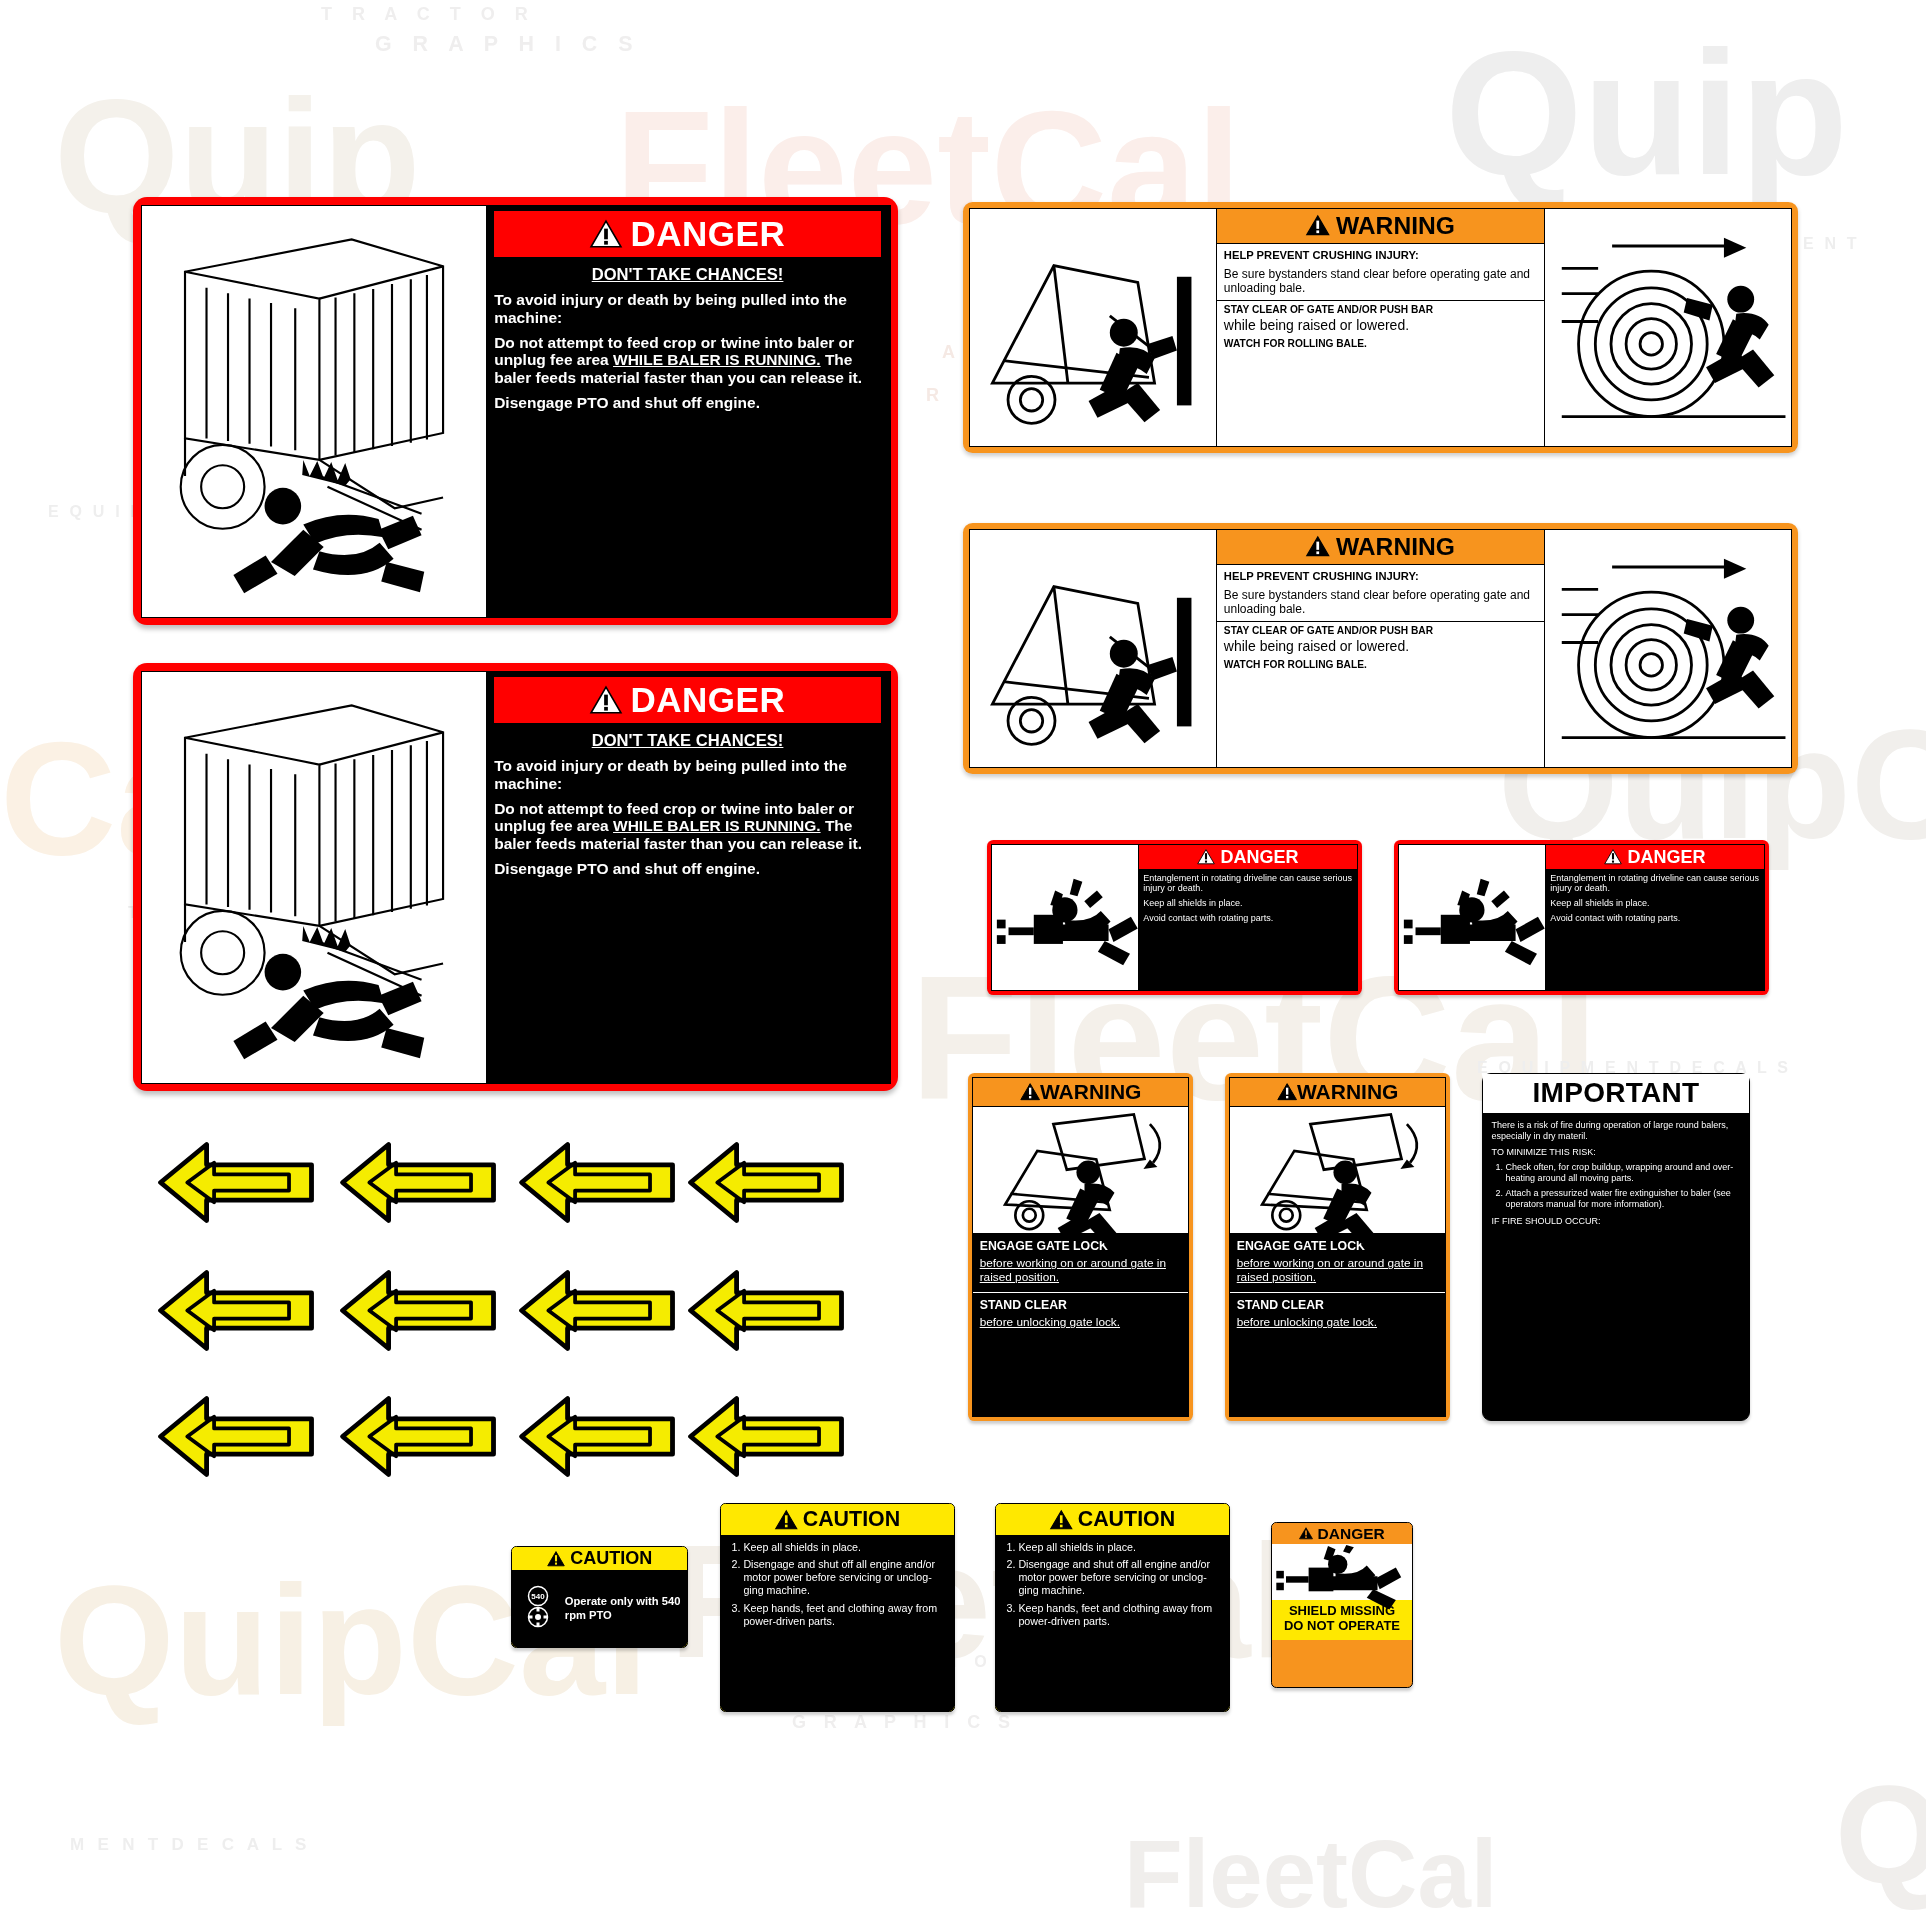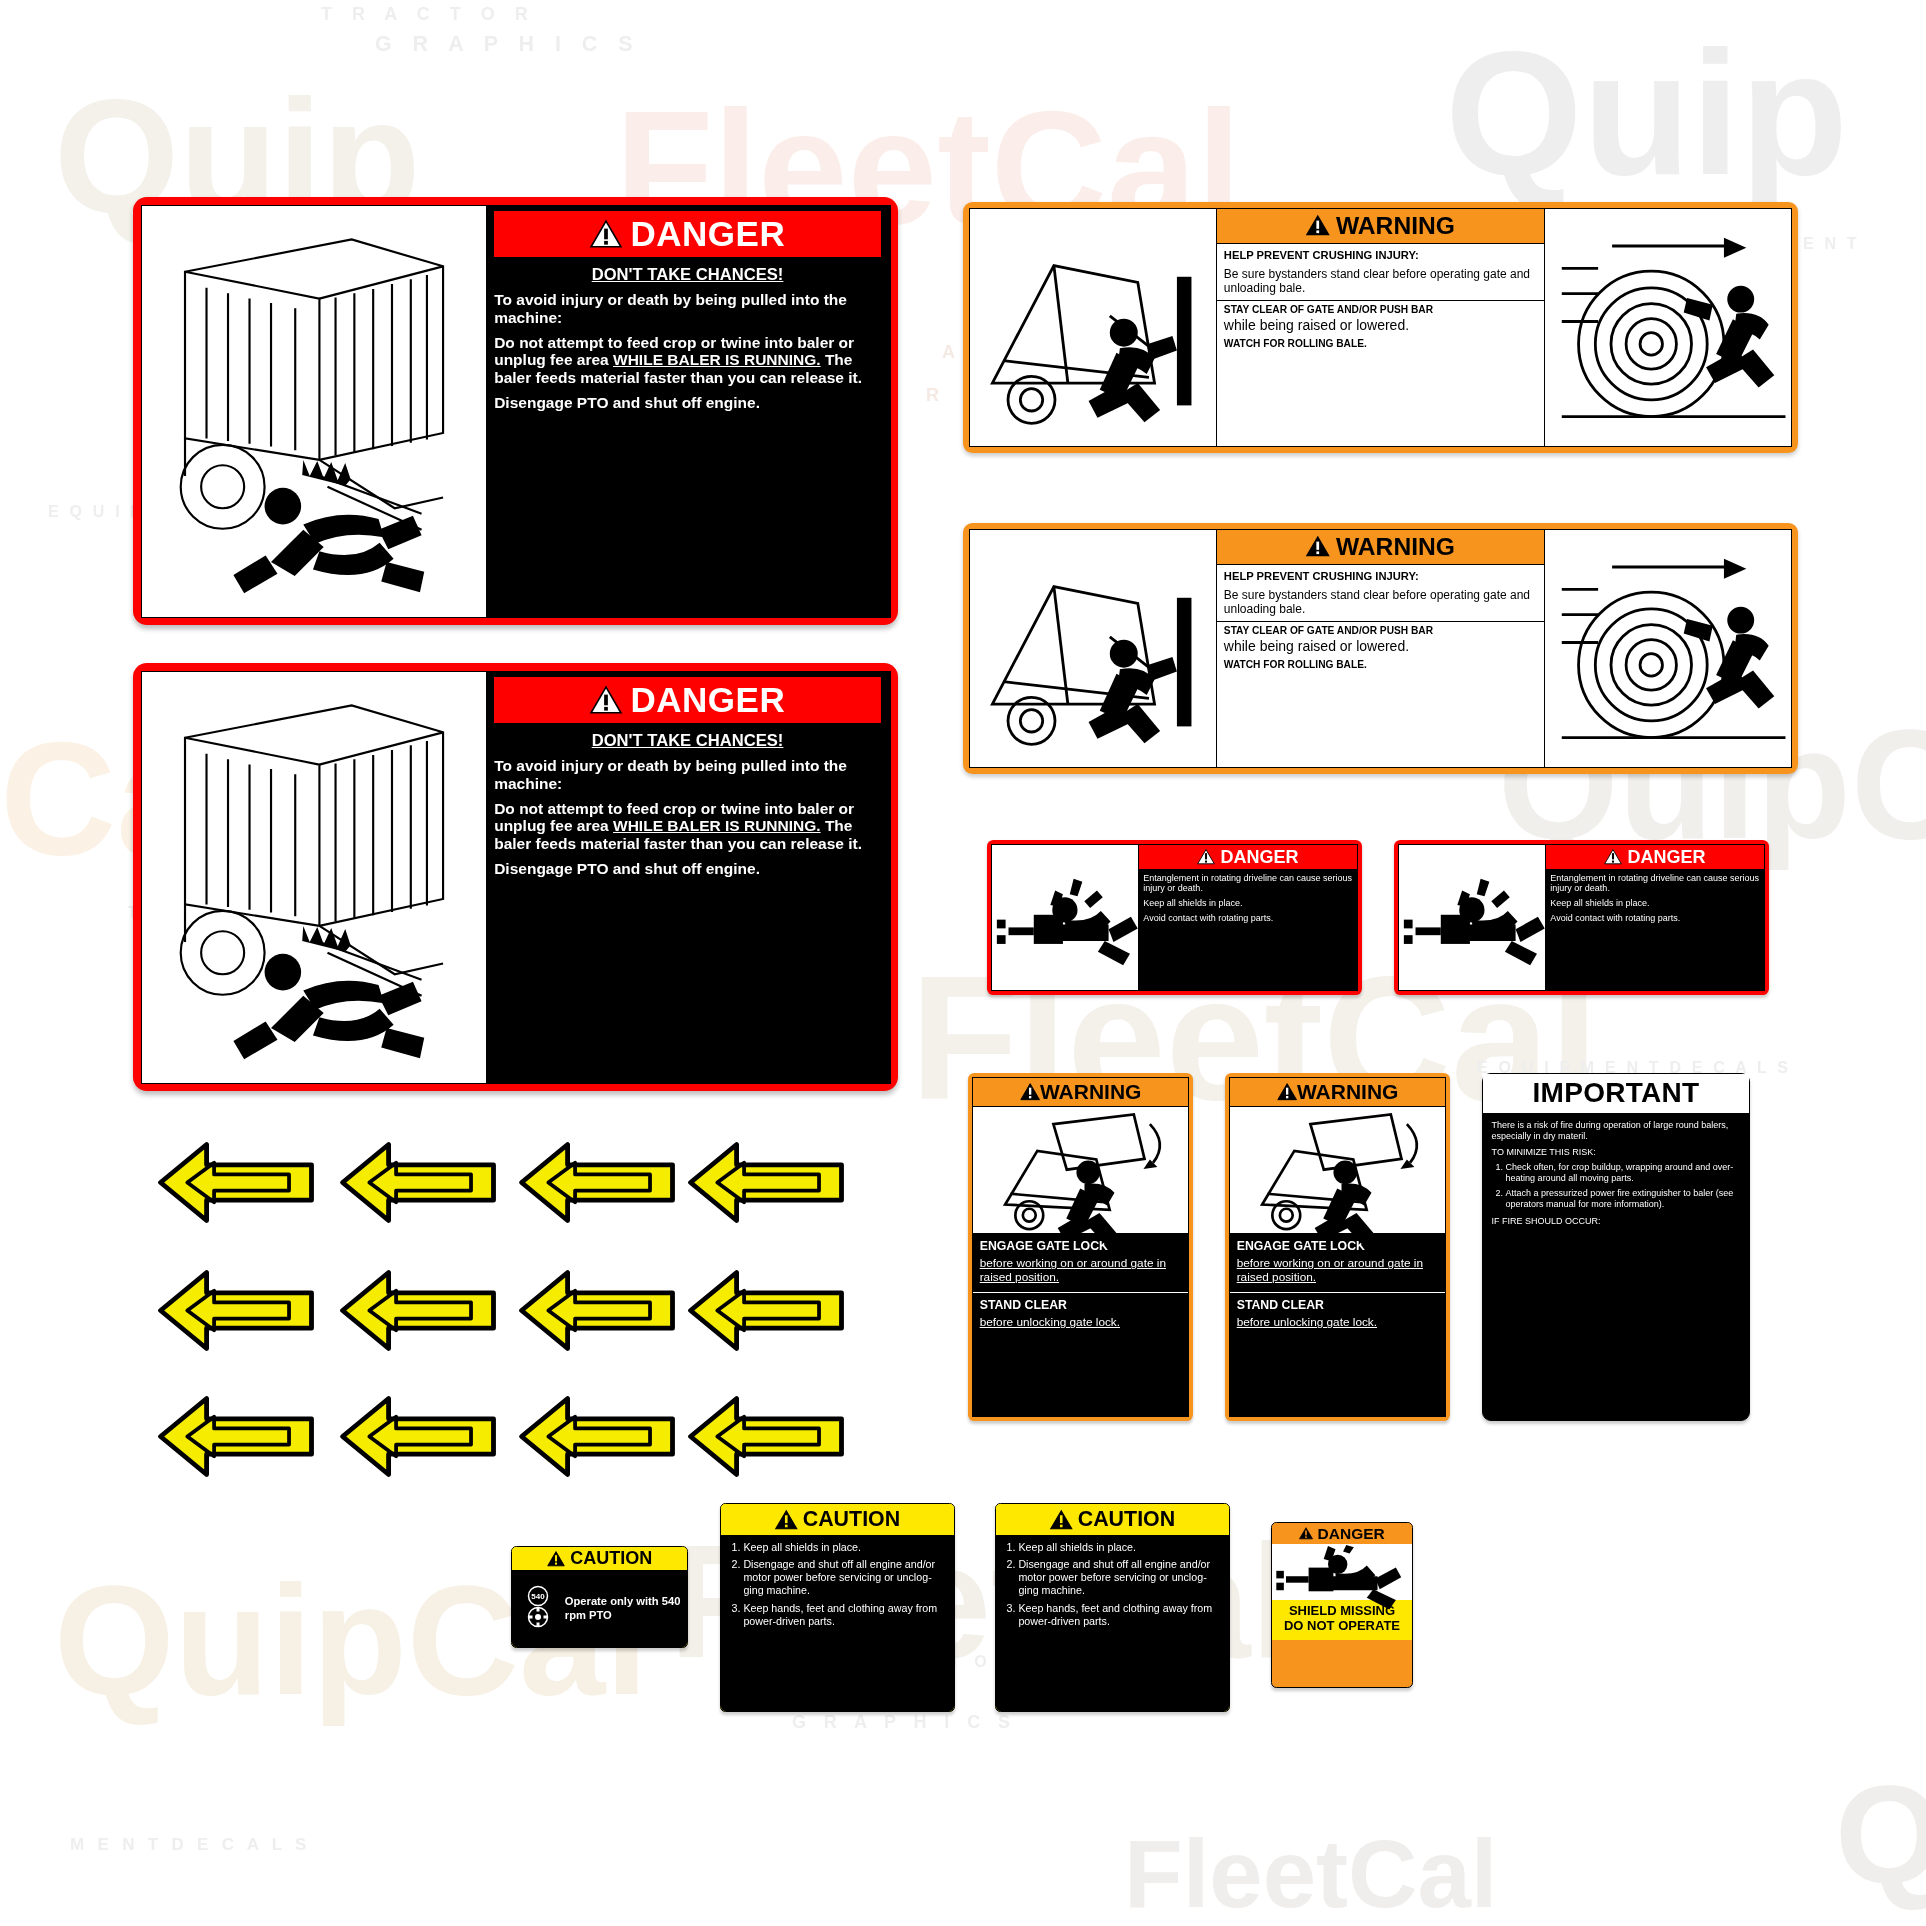--- a/index.html
+++ b/index.html
@@ -520,21 +520,21 @@
   </div>
 </div>
 
 <div class="decal important" style="left:1482px;top:1073px;width:268px;height:348px;">
   <div class="imp-head">IMPORTANT</div>
   <div class="imp-body">
     <p>There is a risk of fire during operation of large round balers, especially in dry materil.</p>
     <p>TO MINIMIZE THIS RISK:</p>
     <ol>
       <li>Check often, for crop buildup, wrapping around and over-heating around all moving parts.</li>
-      <li>Attach a pressurized power fire extinguisher to baler (see operators manual for more information).</li>
+      <li>Attach a pressurized water fire extinguisher to baler (see operators manual for more information).</li>
     </ol>
     <p>IF FIRE SHOULD OCCUR:</p>
   </div>
 </div>
 
 <div class="decal caution" style="left:720px;top:1503px;width:235px;height:209px;">
   <div class="c-head">
     <span class="tri">
       <svg width="22.5" height="20.3" viewBox="0 0 60 54">
           <polygon points="30,2 58,50 2,50" fill="#000" stroke="#000" stroke-width="3"></polygon>

